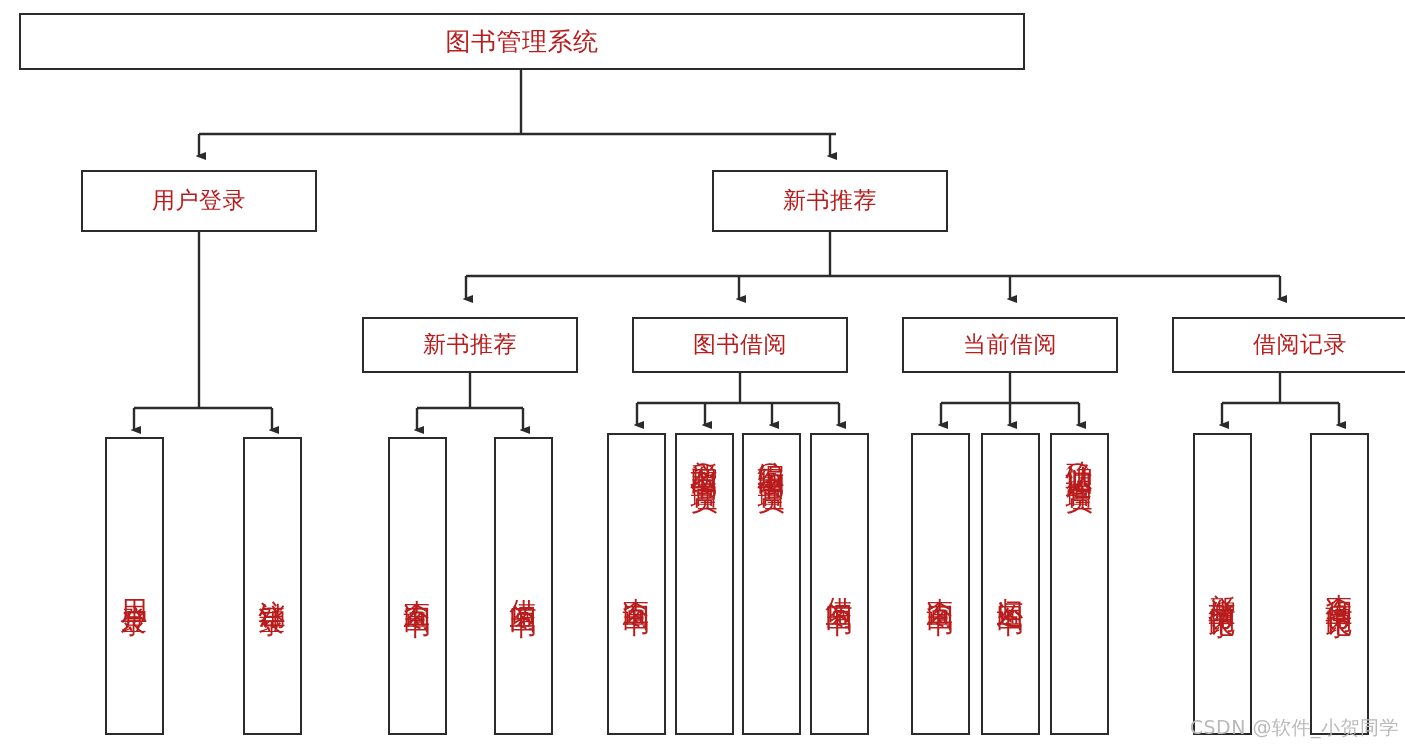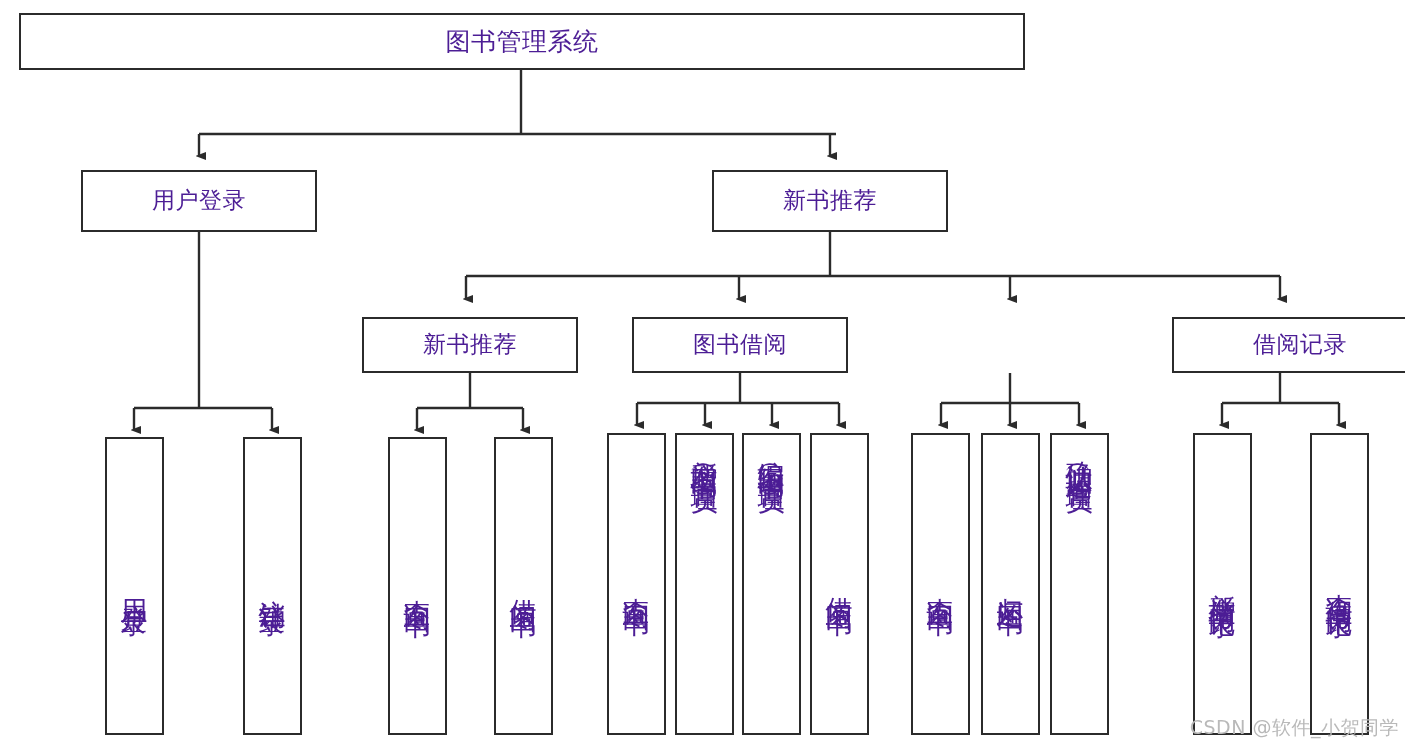--- a/index.html
+++ b/index.html
@@ -14,21 +14,21 @@
   svg.connectors{position:absolute;left:0;top:0;width:1405px;height:747px;}
 
   .node{
     position:absolute;
     box-sizing:border-box;
     background:#ffffff;
     border:2px solid #2b2b2b;
     display:flex;
     align-items:center;
     justify-content:center;
-    color:#4c1d95;
+    color:#b91c1c;
   }
   .node .label{
     display:block;
     text-align:center;
     letter-spacing:0.5px;
     white-space:nowrap;
   }
   
   .node.h .label{
     font-size:23px;
@@ -132,20 +132,23 @@
   <div class="node h" style="left:712px;top:170px;width:236px;height:62px;">
     <span class="label">新书推荐</span>
   </div>
 
   <div class="node h" style="left:632px;top:317px;width:216px;height:56px;">
     <span class="label">图书借阅</span>
   </div>
   <div class="node h" style="left:362px;top:317px;width:216px;height:56px;">
     <span class="label">新书推荐</span>
   </div>
+  <div class="node h" style="left:902px;top:317px;width:216px;height:56px;">
+    <span class="label">当前借阅</span>
+  </div>
   <div class="node h" style="left:1172px;top:317px;width:256px;height:56px;">
     <span class="label">借阅记录</span>
   </div>
 
   <div class="node v center" style="left:105px;top:437px;width:59px;height:298px;">
     <span class="label">用户登录</span>
   </div>
   <div class="node v center" style="left:243px;top:437px;width:59px;height:298px;">
     <span class="label">注销登录</span>
   </div>

